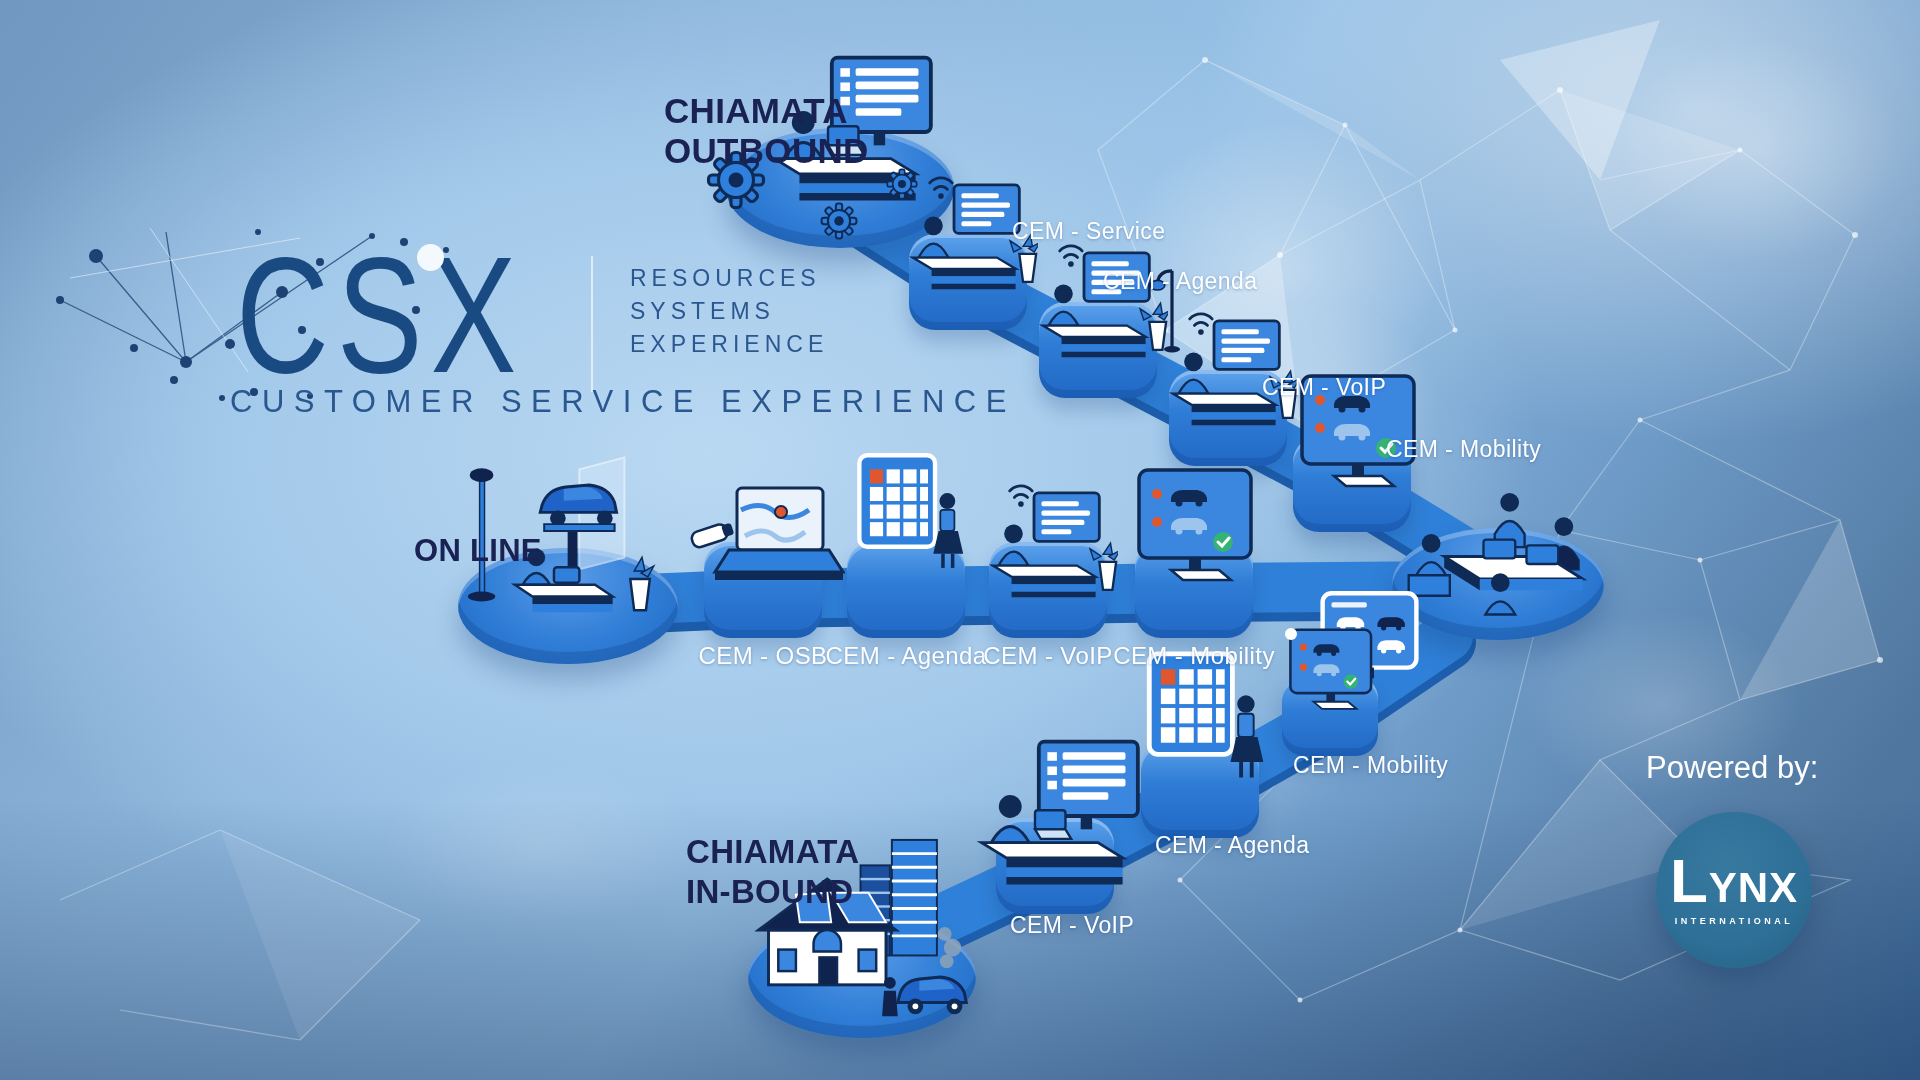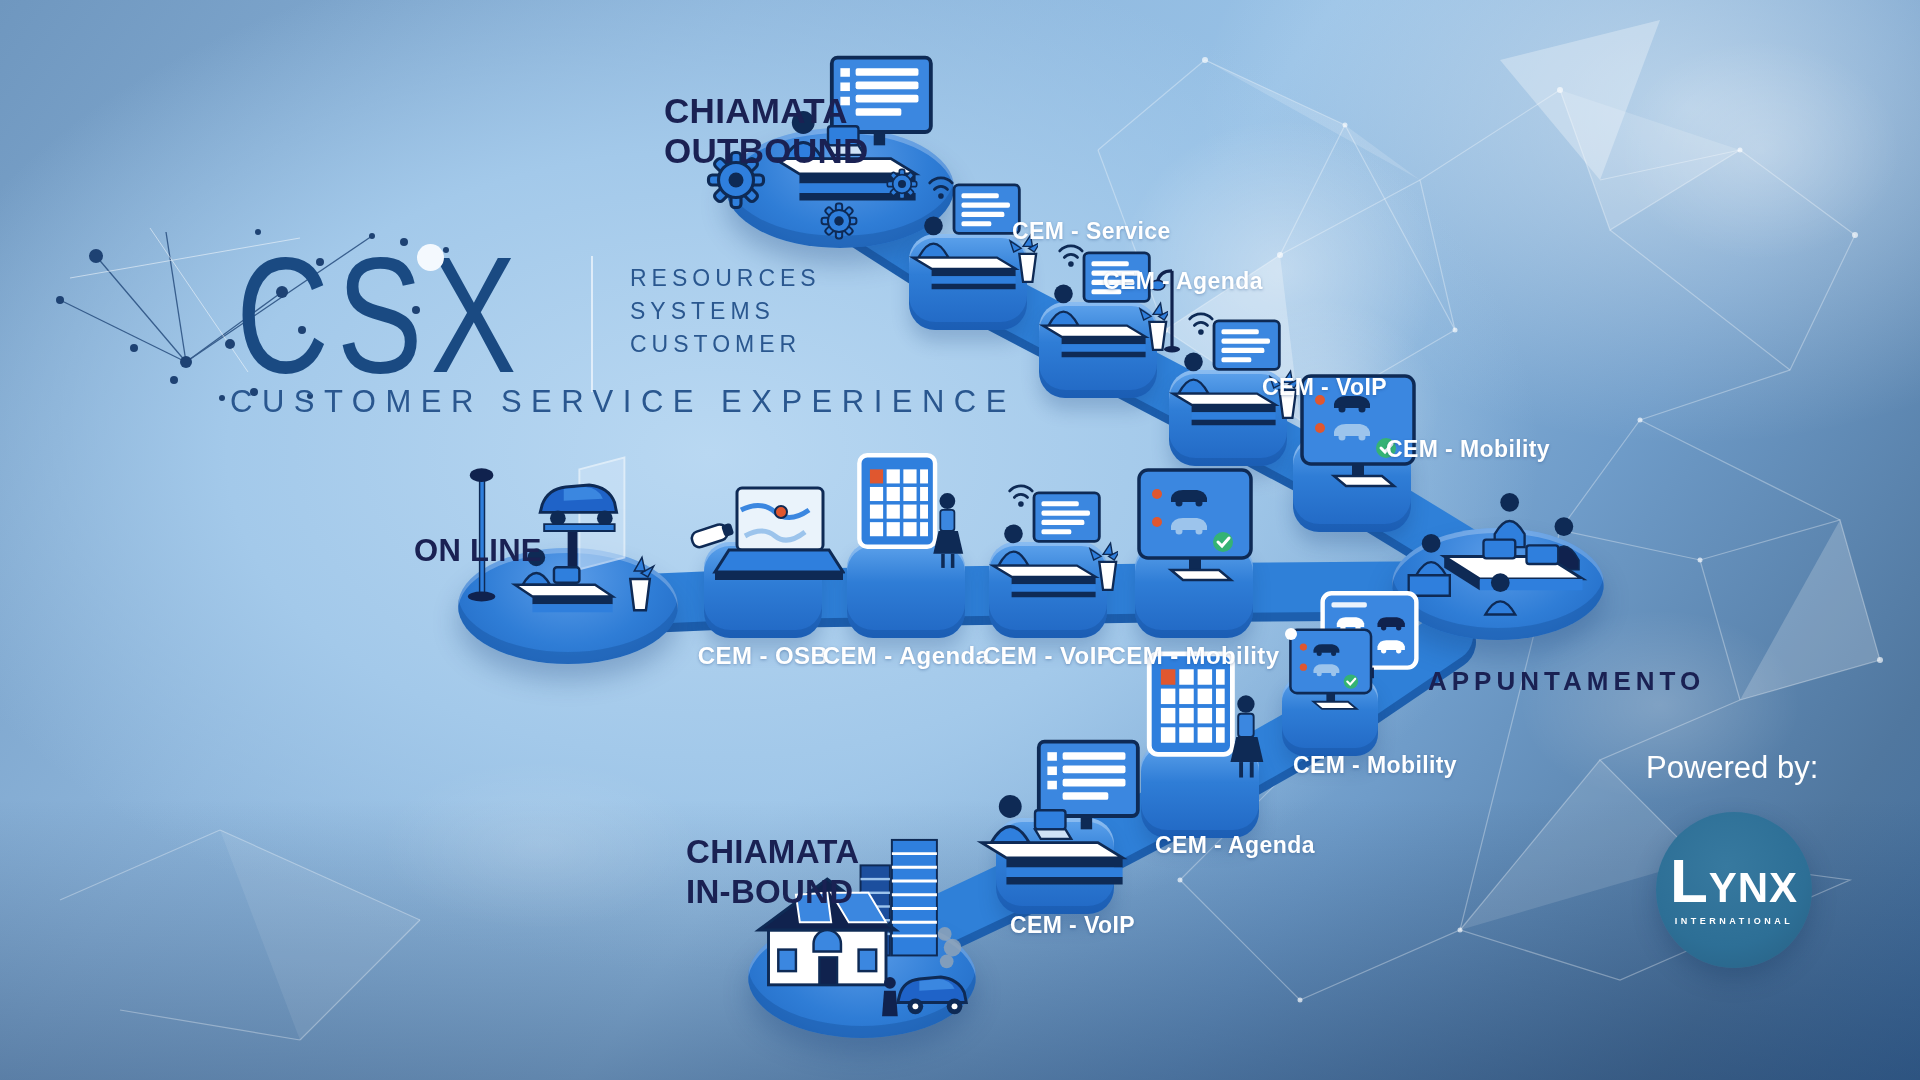--- a/index.html
+++ b/index.html
@@ -17,21 +17,21 @@
   .node{position:absolute;border-radius:50%;z-index:2;
     background:radial-gradient(ellipse at 50% 26%, #5a9ce8 0%, #2f7dd6 55%, #2068c2 100%);
     box-shadow:inset 0 5px 0 rgba(255,255,255,0.25), inset 0 -12px 0 rgba(16,70,140,0.30), 0 16px 26px rgba(20,60,120,0.28);}
   .platform{position:absolute;width:118px;height:96px;border-radius:26px;z-index:2;transform:translate(-50%,-50%);
     background:linear-gradient(180deg,#5ea3ec 0%, #2f7dd6 42%, #2168c4 100%);
     box-shadow:inset 0 4px 0 rgba(255,255,255,0.28), inset 0 -8px 0 rgba(16,70,140,0.28), 0 12px 18px rgba(20,60,120,0.22);}
   .platform.small{width:96px;height:80px;border-radius:22px;}
   .illus{position:absolute;z-index:3;pointer-events:none;}
   .illus svg{display:block;width:100%;height:auto;}
   
-  .cem-label{position:absolute;z-index:6;color:#fff;font-weight:700;font-size:23px;white-space:nowrap;
+  .cem-label{position:absolute;z-index:6;color:#fff;font-weight:400;font-size:23px;white-space:nowrap;
     text-shadow:0 1px 3px rgba(20,60,120,0.35);letter-spacing:0.4px;}
   .cem-label.centered{transform:translateX(-50%);font-size:24px;}
   .flow-title{position:absolute;z-index:6;color:#1a2153;font-weight:700;font-size:35px;line-height:40px;white-space:nowrap;letter-spacing:0.3px;margin-top:34px;}
   .endpoint-title{position:absolute;z-index:6;color:#1a2153;font-weight:700;font-size:26px;letter-spacing:5px;white-space:nowrap;}
   
   #csx-logo{position:absolute;left:236px;top:240px;z-index:4;color:#1a4a82;font-size:165px;line-height:150px;
     font-weight:400;letter-spacing:10px;transform:scaleX(0.78);transform-origin:left top;}
   #logo-dot{position:absolute;left:417px;top:244px;width:27px;height:27px;border-radius:50%;background:#f4f9fe;z-index:5;}
   #logo-divider{position:absolute;left:591px;top:256px;width:2px;height:136px;background:rgba(250,252,255,0.65);z-index:4;}
   #tagline{position:absolute;left:630px;top:262px;z-index:4;color:#2a578f;font-size:23px;line-height:33px;letter-spacing:5px;font-weight:400;}
@@ -507,21 +507,20 @@
     <div>CHIAMATA</div>
     <div>OUTBOUND</div>
   </div>
   <div class="flow-title" style="left:414px;top:497px;font-size:31px">
     <div>ON LINE</div>
   </div>
   <div class="flow-title" style="left:686px;top:798px;font-size:33px">
     <div>CHIAMATA</div>
     <div>IN-BOUND</div>
   </div>
-  <div class="endpoint-title" style="left:1428px;top:666px">APPUNTAMENTO</div>
 
   <div class="cem-label" style="left:1012px;top:218px">CEM - Service</div>
   <div class="cem-label" style="left:1103px;top:268px">CEM - Agenda</div>
   <div class="cem-label" style="left:1262px;top:374px">CEM - VoIP</div>
   <div class="cem-label" style="left:1386px;top:436px">CEM - Mobility</div>
 
   <div class="cem-label centered" style="left:763px;top:642px">CEM - OSB</div>
   <div class="cem-label centered" style="left:906px;top:642px">CEM - Agenda</div>
   <div class="cem-label centered" style="left:1048px;top:642px">CEM - VoIP</div>
   <div class="cem-label centered" style="left:1194px;top:642px">CEM - Mobility</div>
@@ -529,21 +528,21 @@
   <div class="cem-label" style="left:1010px;top:912px">CEM - VoIP</div>
   <div class="cem-label" style="left:1155px;top:832px">CEM - Agenda</div>
   <div class="cem-label" style="left:1293px;top:752px">CEM - Mobility</div>
 
   <div id="csx-logo">CSX</div>
   <div id="logo-dot"></div>
   <div id="logo-divider"></div>
   <div id="tagline">
     <div>RESOURCES</div>
     <div>SYSTEMS</div>
-    <div>CUSTOMER</div>
+    <div>EXPERIENCE</div>
   </div>
   <div id="subtitle">CUSTOMER SERVICE EXPERIENCE</div>
 
   <div id="powered-by">Powered by:</div>
   <div id="lynx-logo">
     <div class="lynx-text">LYNX</div>
     <div class="lynx-sub">INTERNATIONAL</div>
   </div>
 </div>
 

